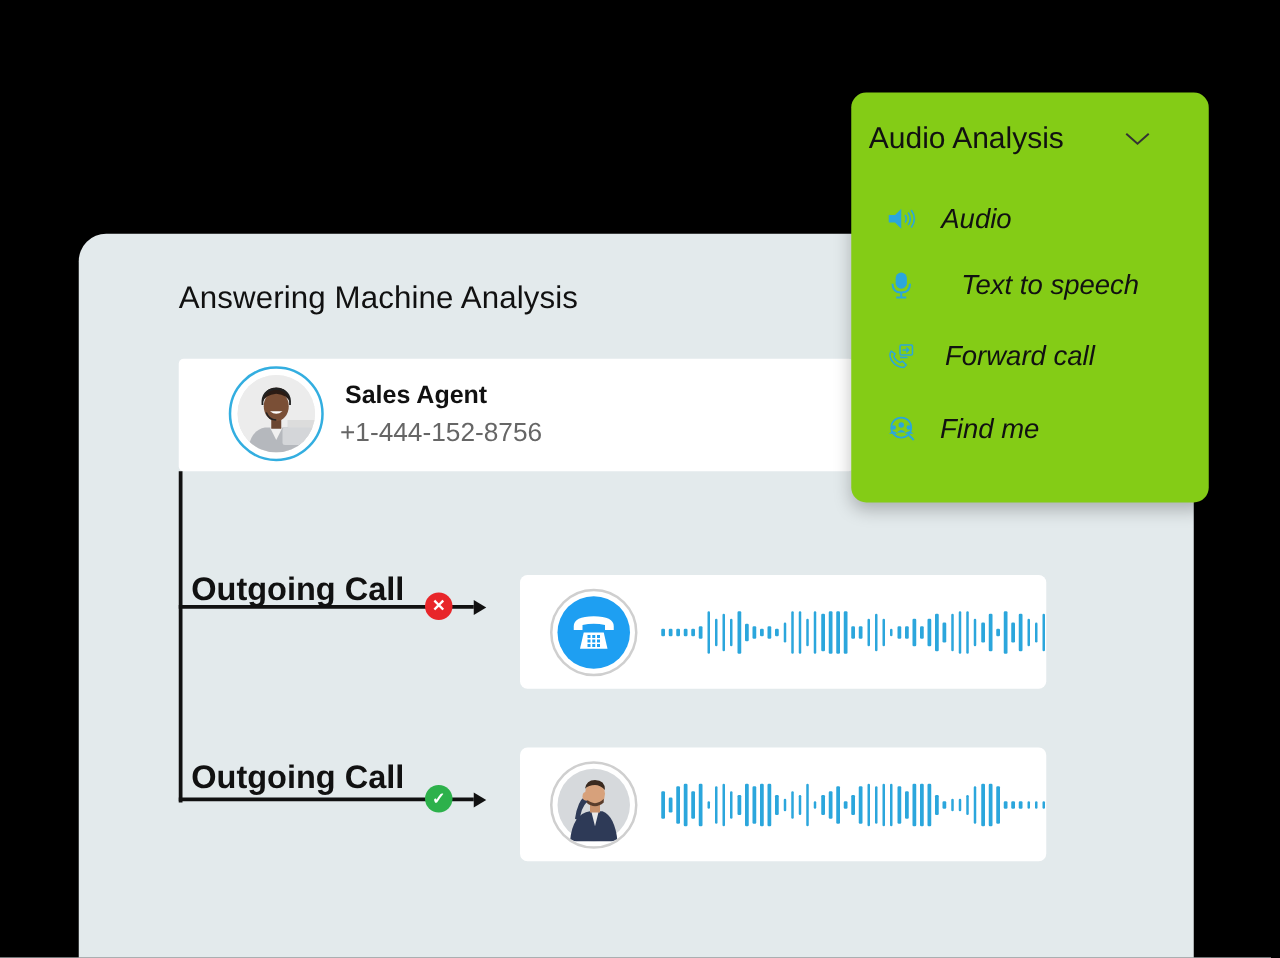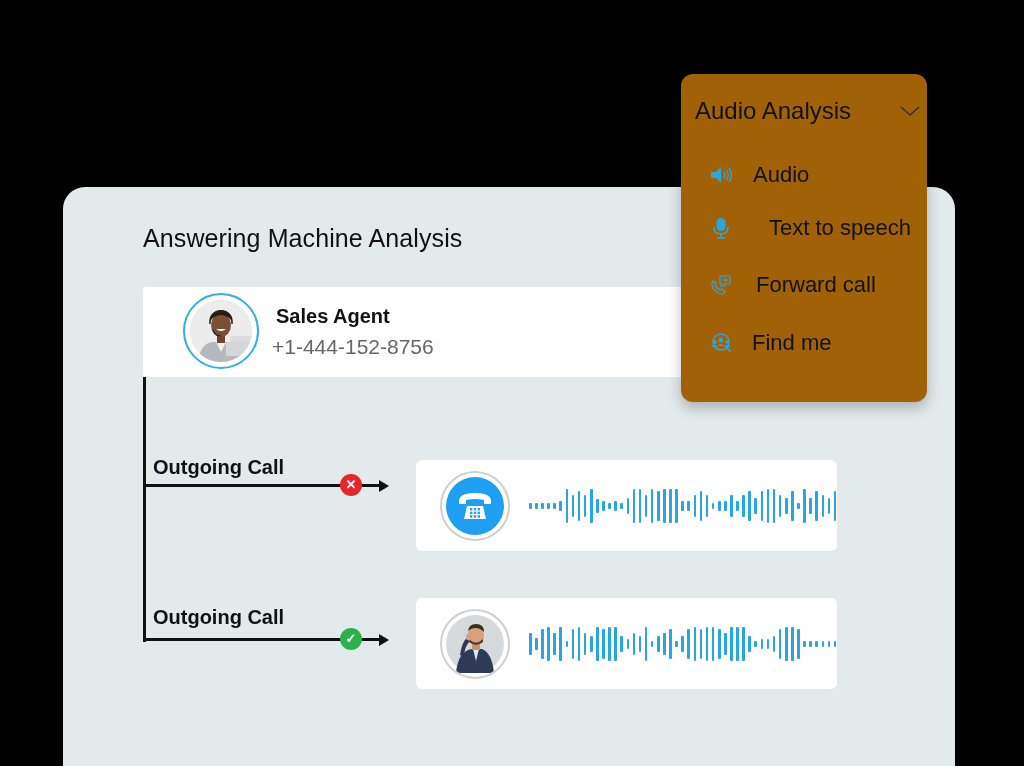--- a/index.html
+++ b/index.html
@@ -8,30 +8,30 @@
   .title{position:absolute;left:143px;top:224px;font-size:25px;color:#111;letter-spacing:0.1px;}
   .agent-card{position:absolute;left:143px;top:287px;width:540px;height:90px;background:#fff;border-radius:4px;}
   .avatar{position:absolute;border-radius:50%;overflow:hidden;box-sizing:border-box;}
   .agent-avatar{left:40px;top:6px;width:76px;height:76px;border:2px solid #33aee0;background:#fff;}
   .agent-avatar .inner{position:absolute;left:5px;top:5px;width:62px;height:62px;border-radius:50%;background:linear-gradient(180deg,#eeeeee 0%,#e0e0e0 100%);overflow:hidden;}
   .agent-name{position:absolute;left:133px;top:18px;font-size:20px;font-weight:bold;color:#111;}
   .agent-phone{position:absolute;left:129px;top:48px;font-size:21px;color:#666;}
   .vline{position:absolute;left:143px;top:377px;width:3px;height:265px;background:#111;}
   .hline{position:absolute;left:143px;height:3px;background:#111;}
   .arrowhead{position:absolute;width:0;height:0;border-top:6px solid transparent;border-bottom:6px solid transparent;border-left:10px solid #111;}
-  .call-label{position:absolute;left:153px;font-size:20px;font-weight:bold;color:#111;}
+  .call-label{position:absolute;left:153px;font-size:26px;font-weight:bold;color:#111;}
   .status{position:absolute;width:22px;height:22px;border-radius:50%;color:#fff;font-size:13px;line-height:22px;text-align:center;font-weight:bold;}
   .wave-card{position:absolute;left:416px;width:421px;height:91px;background:#fff;border-radius:6px;}
   .call-avatar{left:24px;top:11px;width:70px;height:70px;border:2px solid #cfcfcf;background:#fff;}
   .wave{position:absolute;left:113px;top:16px;height:60px;display:flex;align-items:center;}
   .bar{width:2.6px;background:#2ba6dc;border-radius:1px;margin-right:3.5px;}
-  .dropdown{position:absolute;left:681px;top:74px;width:246px;height:328px;background:#a16207;border-radius:12px;box-shadow:0 6px 14px rgba(0,0,0,0.25);}
+  .dropdown{position:absolute;left:681px;top:74px;width:286px;height:328px;background:#84cc16;border-radius:12px;box-shadow:0 6px 14px rgba(0,0,0,0.25);}
   .dd-title{position:absolute;left:14px;top:23px;font-size:24px;color:#111;}
   .dd-chevron{position:absolute;left:218px;top:30px;width:22px;height:14px;}
-  .dd-item{position:absolute;left:0;width:286px;height:40px;cursor:pointer;}
+  .dd-item{position:absolute;left:0;width:286px;height:40px;cursor:pointer;font-style:italic;}
   .dd-item .ic{position:absolute;left:28px;top:8px;width:24px;height:24px;}
   .dd-item .lbl{position:absolute;top:7px;font-size:22px;color:#111;}
 </style>
 </head>
 <body>
 
 <div class="panel"></div>
 
 <div class="title">Answering Machine Analysis</div>
 

